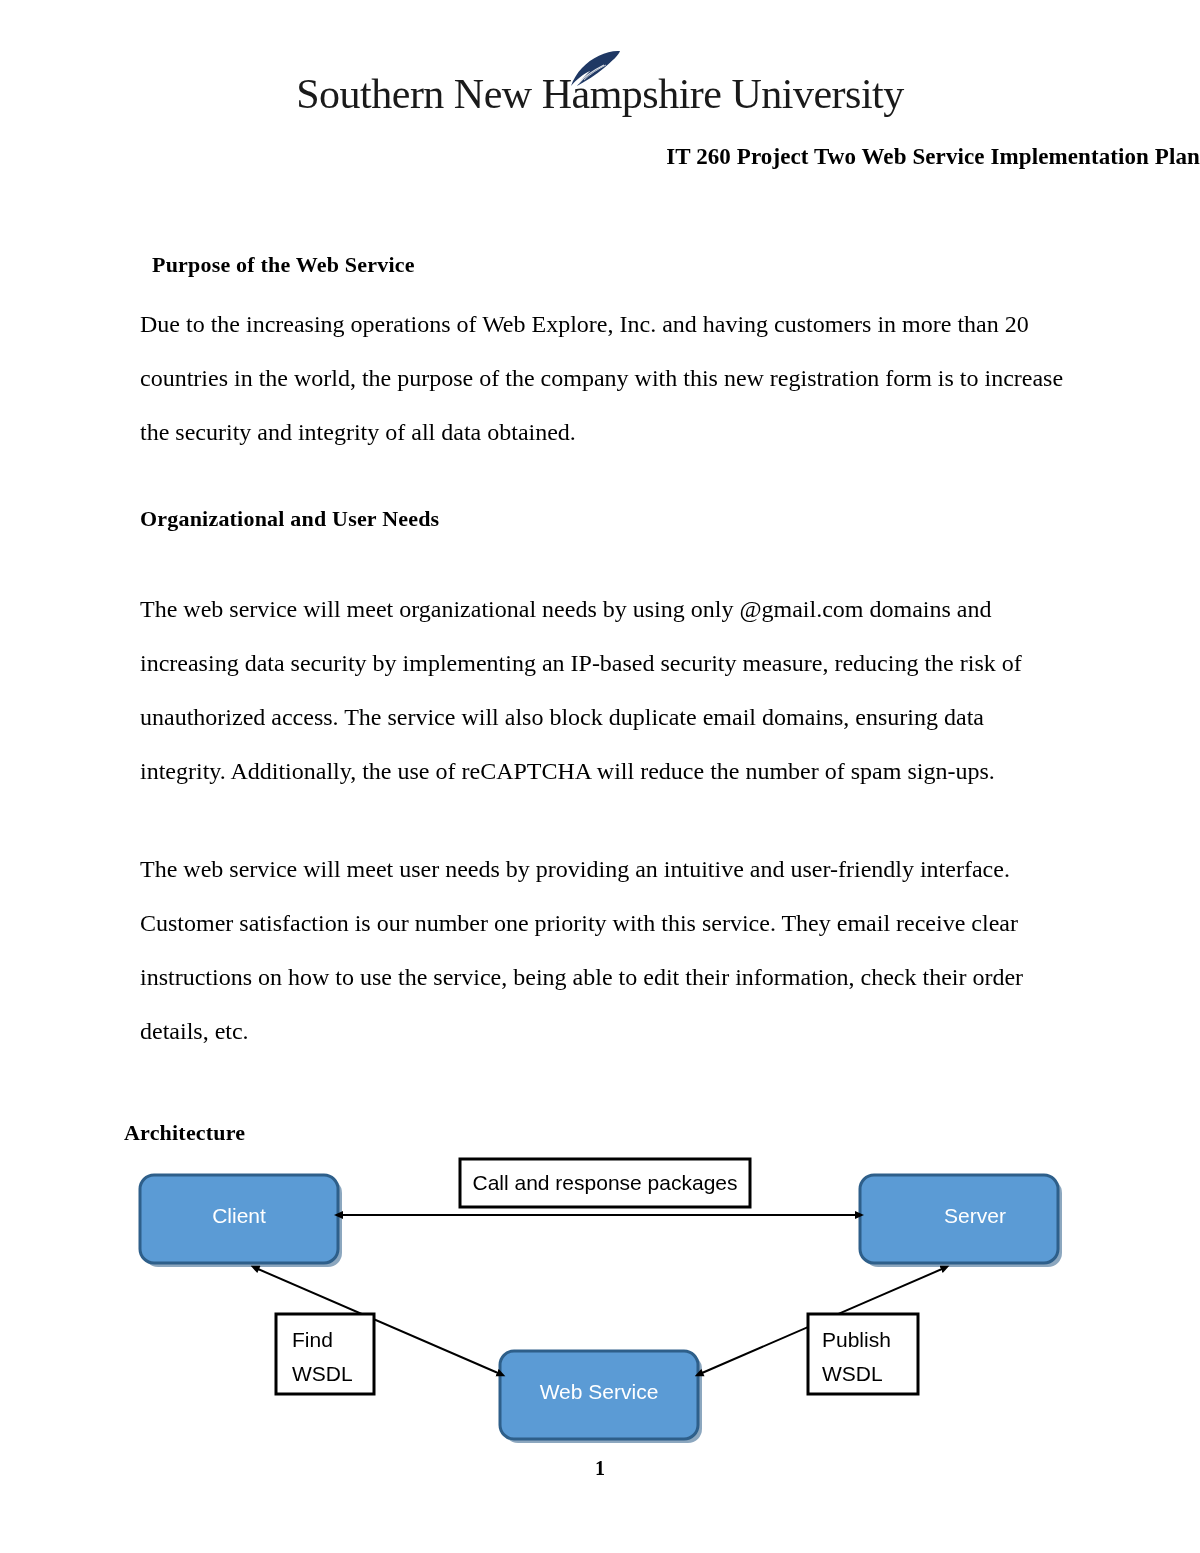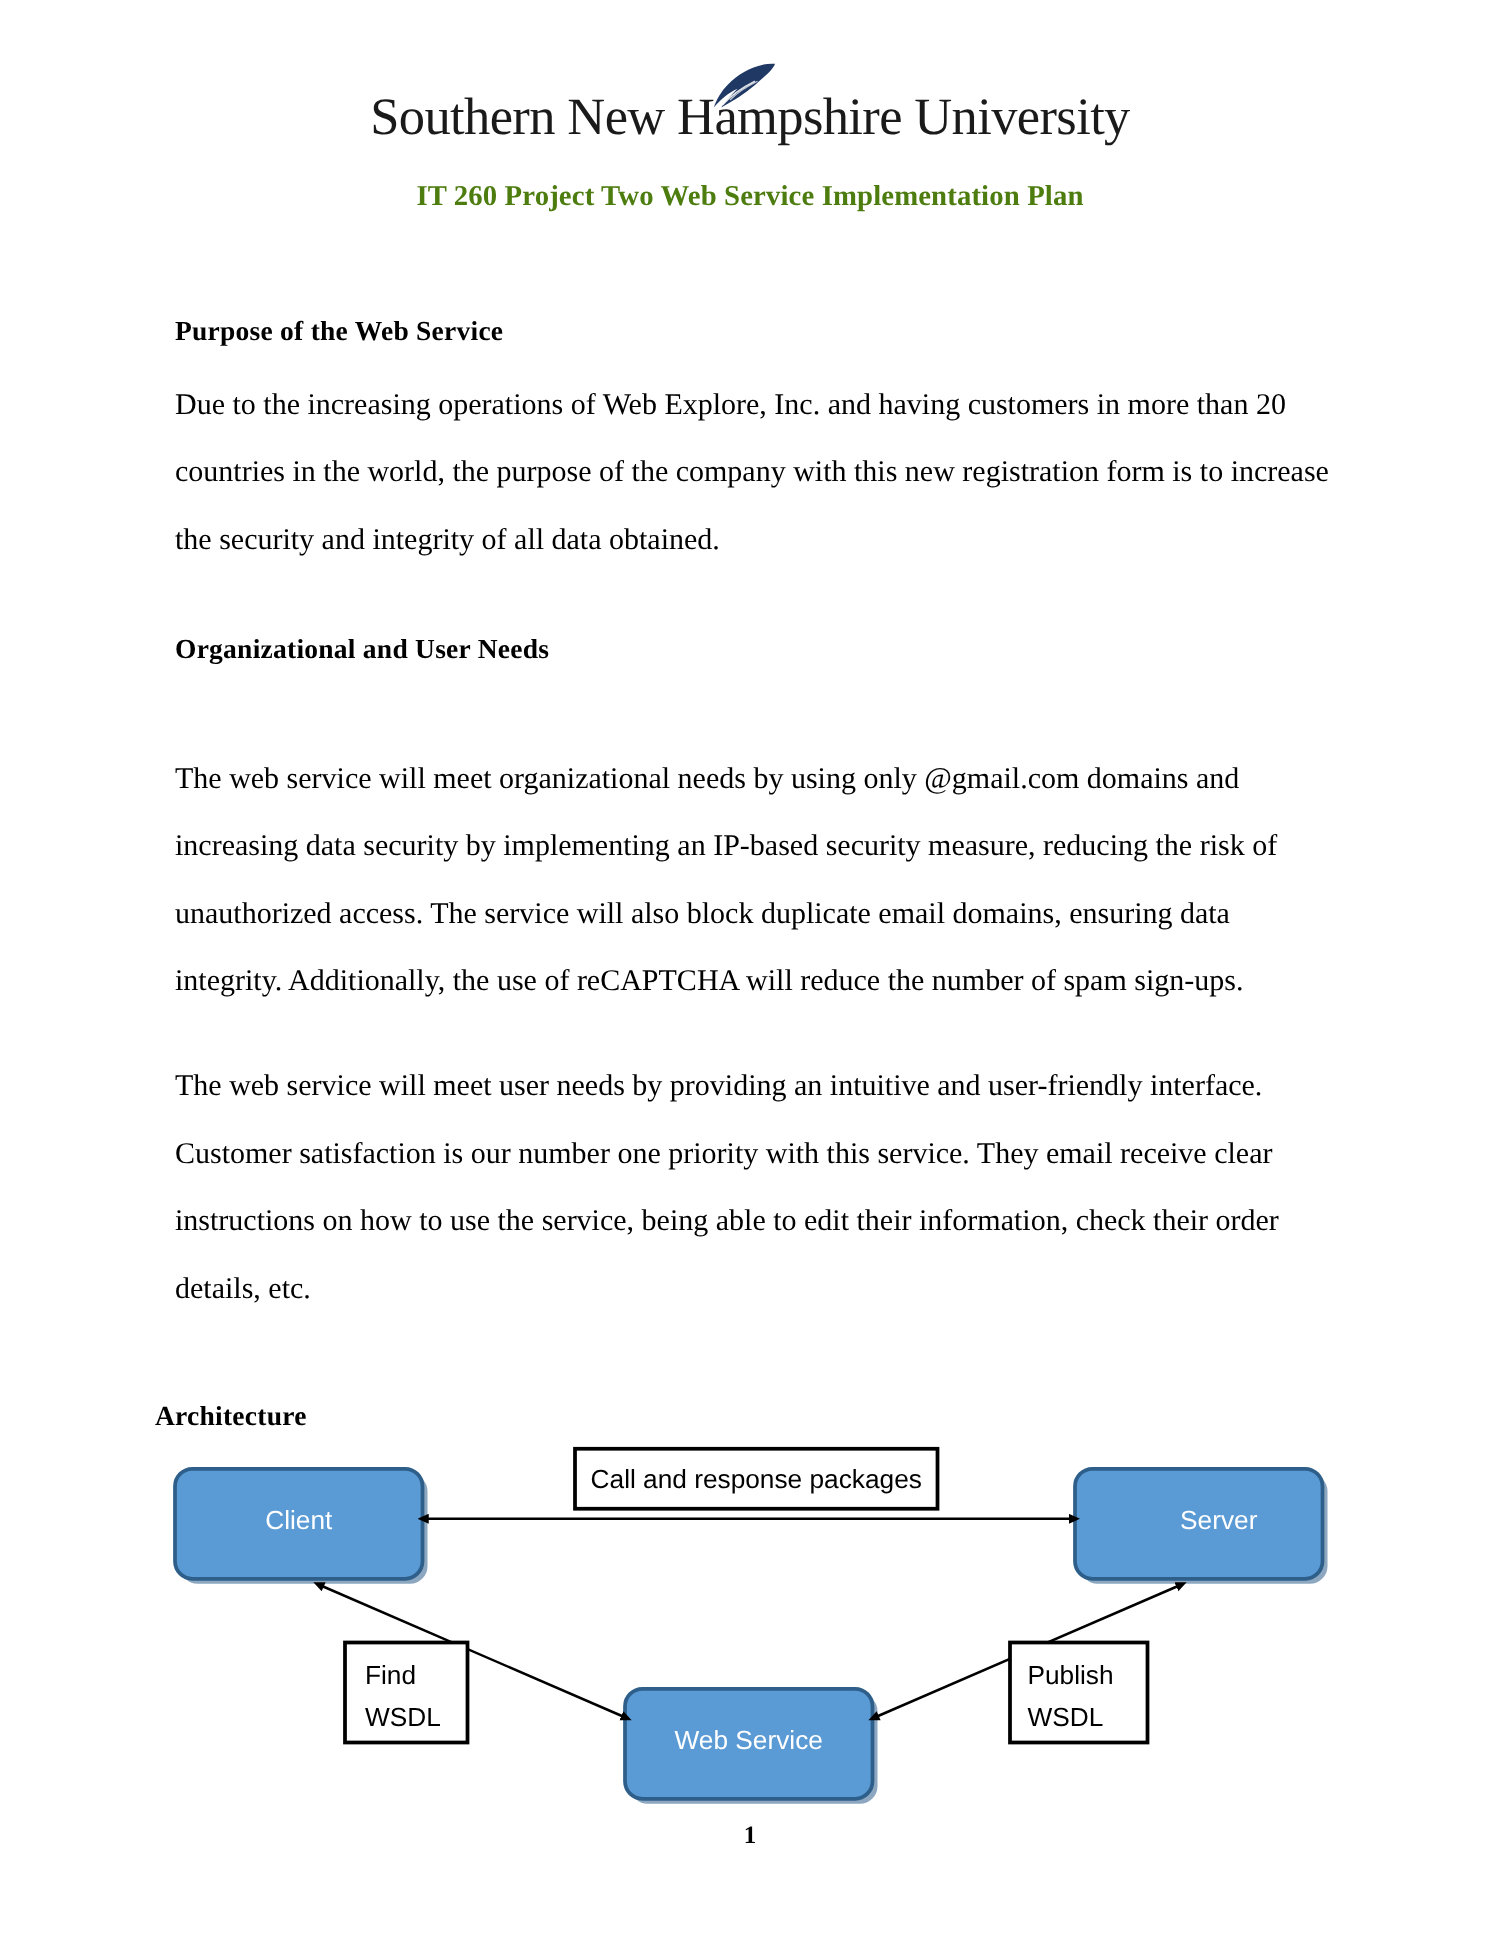--- a/index.html
+++ b/index.html
@@ -47,49 +47,49 @@
     width: 54px;
     height: 38px;
     pointer-events: none;
   }
 
   .doc-title {
     position: absolute;
     left: 0;
     top: 142px;
     width: 1200px;
-    text-align: center;
+    text-align: right;
     font-family: "Liberation Serif", "DejaVu Serif", serif;
     font-weight: bold;
     font-size: 23px;
     letter-spacing: 0.1px;
-    color: #4d7c0f;
+    color: #000000;
   }
   h2.section {
     font-family: "Liberation Serif", "DejaVu Serif", serif;
     font-weight: bold;
     font-size: 22px;
     margin: 0;
     padding: 0;
     line-height: 1.2;
     letter-spacing: 0.2px;
   }
   p.para {
     font-family: "Liberation Serif", "DejaVu Serif", serif;
     font-size: 24px;
     line-height: 54px;
     margin: 0;
     padding: 0;
     text-align: left;
   }
 
-  .blk-purpose-h   { position: absolute; left: 140px; top: 250px;  width: 922px; }
+  .blk-purpose-h   { position: absolute; left: 152px; top: 250px;  width: 922px; }
   .blk-purpose-p   { position: absolute; left: 140px; top: 295px;  width: 930px; }
   .blk-org-h       { position: absolute; left: 140px; top: 504px;  width: 922px; }
-  .blk-org-p       { position: absolute; left: 140px; top: 594px;  width: 930px; }
+  .blk-org-p       { position: absolute; left: 140px; top: 580px;  width: 930px; }
   .blk-user-p      { position: absolute; left: 140px; top: 840px;  width: 930px; }
   .blk-arch-h      { position: absolute; left: 124px; top: 1118px; width: 922px; }
 
   
   .diagram {
     position: absolute;
     left: 130px;
     top: 1155px;
     width: 950px;
     height: 300px;

